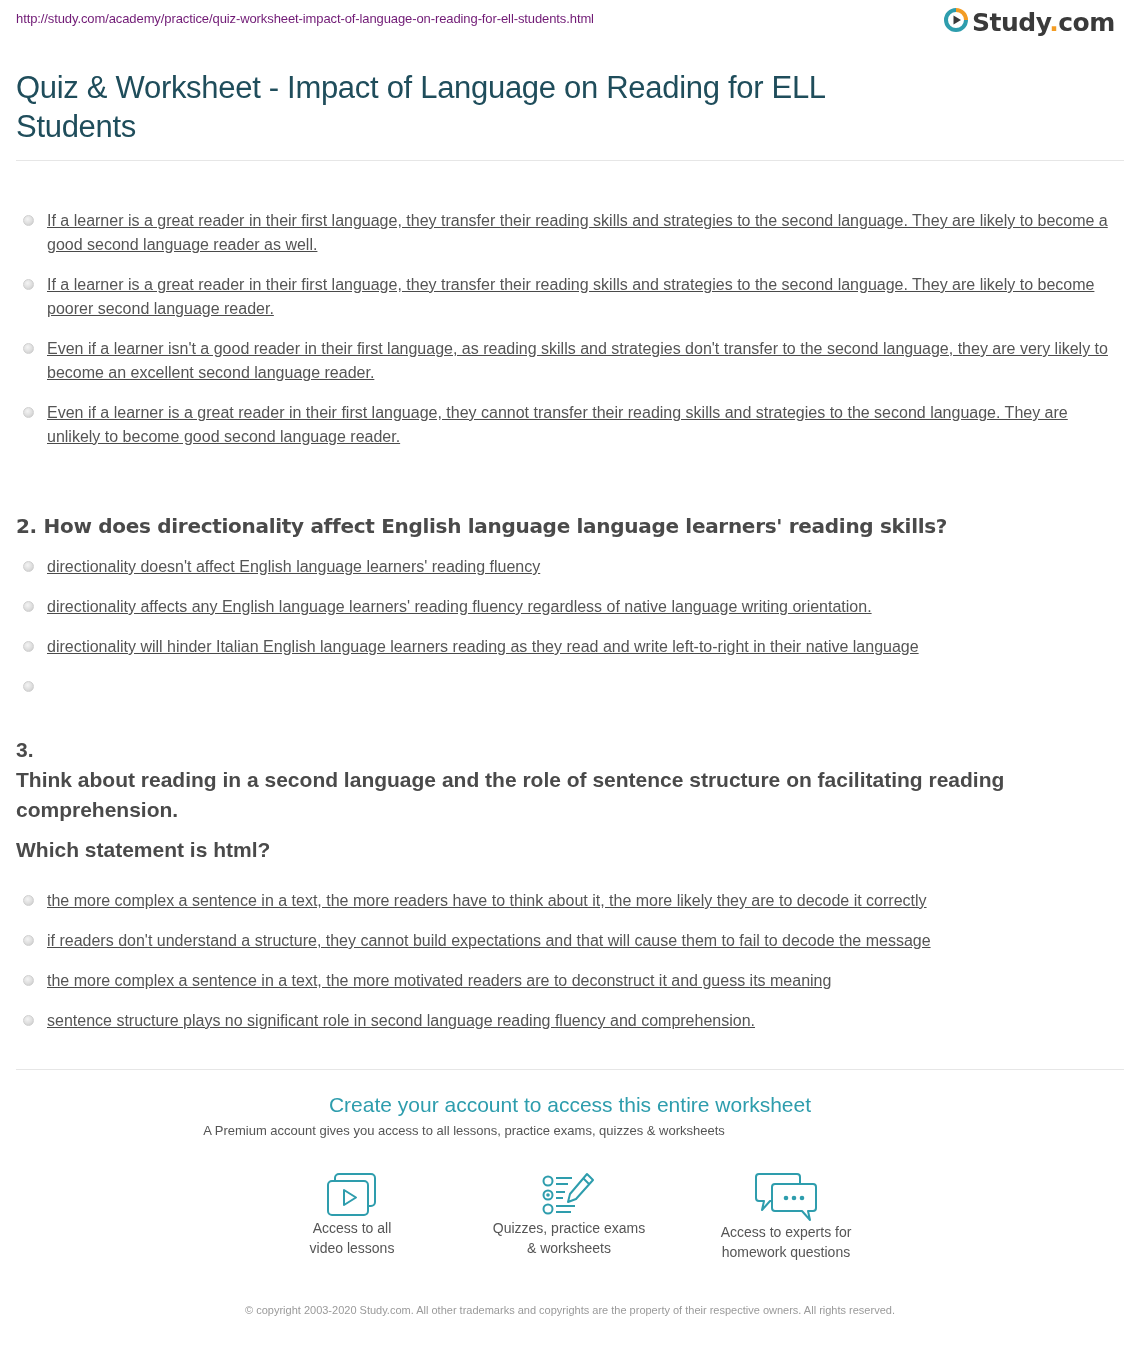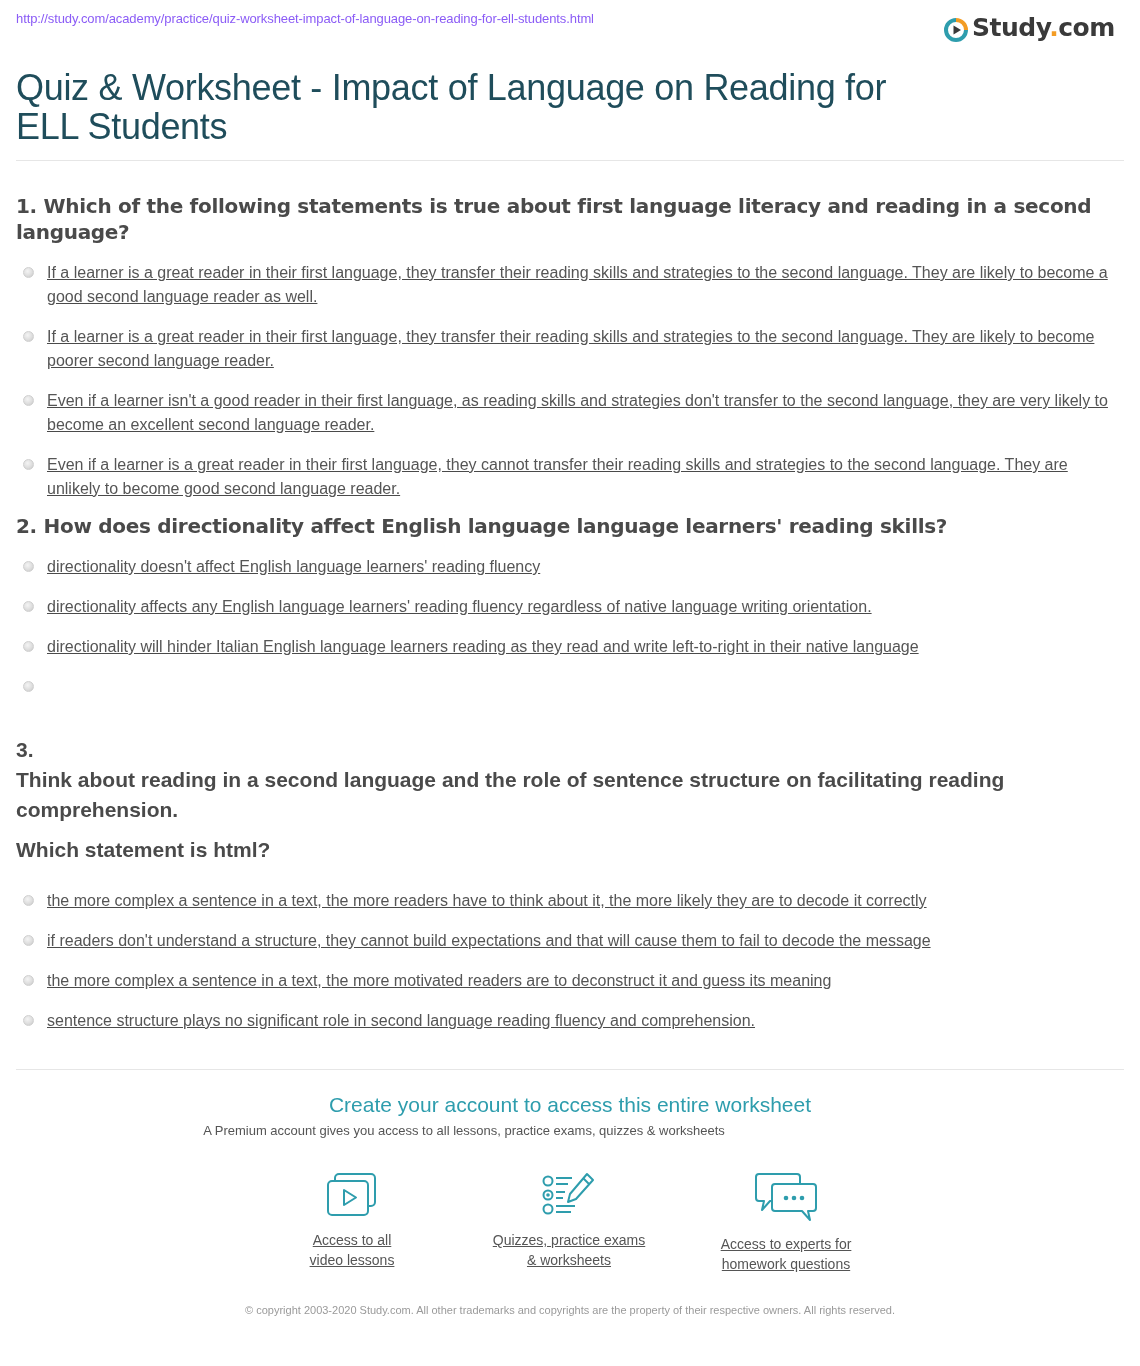--- a/index.html
+++ b/index.html
@@ -3,37 +3,37 @@
 <meta charset="utf-8">
 <style>
   html, body { margin: 0; padding: 0; background: #ffffff; }
   body {
     width: 1140px; height: 1366px; position: relative; overflow: hidden;
     font-family: "Liberation Sans", "DejaVu Sans", sans-serif;
     color: #4a4a4a;
   }
   .url {
     position: absolute; left: 16px; top: 11px;
-    font-size: 13px; color: #8b5cf6;
+    font-size: 13px; color: #701a75;
     font-family: "Liberation Sans", sans-serif;
     letter-spacing: -0.1px;
   }
   .logo {
     position: absolute; left: 944px; top: 8px; height: 34px;
-    display: flex; align-items: flex-end;
+    display: flex; align-items: flex-start;
   }
   .logo svg { display: block; }
   .logo-text {
     font-family: "DejaVu Sans", sans-serif; font-size: 25px; font-weight: bold;
     color: #3a3a3a; margin-left: 4px; letter-spacing: -0.5px;
   }
   .logo-text .dot { color: #f39c24; }
   .title {
     position: absolute; left: 16px; top: 68px; width: 900px;
-    margin: 0; font-size: 36px; line-height: 39px; font-weight: normal;
+    margin: 0; font-size: 31px; line-height: 39px; font-weight: normal;
     color: #1f4d5b; font-family: "Liberation Sans", sans-serif;
     letter-spacing: -0.3px;
   }
   .hr-top {
     position: absolute; left: 16px; right: 16px; top: 160px;
     border-top: 1px solid #e6e6e6;
   }
   .question {
     position: absolute; left: 16px; width: 1108px;
   }
@@ -66,23 +66,22 @@
   }
   .cta-sub {
     position: absolute; left: 0; width: 928px; top: 1123px; text-align: center;
     font-size: 13px; color: #555;
   }
   .feature {
     position: absolute; top: 1172px; width: 200px; text-align: center;
   }
   .feature svg { display: block; margin: 0 auto; }
   .feature-label {
-    margin-top: 12px; font-size: 14px; line-height: 20px; color: #555;
+    margin-top: 0; font-size: 14px; line-height: 20px; color: #555;
     white-space: pre-line;
-    text-decoration: underline;
   }
   .copyright {
     position: absolute; left: 210px; width: 720px; top: 1302px; text-align: center;
     font-size: 11px; line-height: 17px; color: #9a9a9a;
   }
 </style>
 </head>
 <body>
 
 <div class="url">http://study.com/academy/practice/quiz-worksheet-impact-of-language-on-reading-for-ell-students.html</div>
@@ -93,21 +92,20 @@
     <path d="M22 12 A10 10 0 1 1 12 2" fill="none" stroke="#2e9dad" stroke-width="4"></path>
     <polygon points="9.5,7.5 9.5,16.5 17,12" fill="#3a3a3a"></polygon>
   </svg>
   <span class="logo-text"><span>Study</span><span class="dot">.</span><span>com</span></span>
 </div>
 
 <h1 class="title">Quiz &amp; Worksheet - Impact of Language on Reading for ELL Students</h1>
 <div class="hr-top"></div>
 
 <div class="question" style="top:193px;">
-  <h2 class="q-title">1. Which of the following statements is true about first language literacy and reading in a second language?</h2>
   <ul class="options" style="margin-top:16px;">
     <li class="option" style="margin-bottom:16px;"><span class="radio"></span><span>If a learner is a great reader in their first language, they transfer their reading skills and strategies to the second language. They are likely to become a good second language reader as well.</span></li>
     <li class="option" style="margin-bottom:16px;"><span class="radio"></span><span>If a learner is a great reader in their first language, they transfer their reading skills and strategies to the second language. They are likely to become poorer second language reader.</span></li>
     <li class="option" style="margin-bottom:16px;"><span class="radio"></span><span>Even if a learner isn't a good reader in their first language, as reading skills and strategies don't transfer to the second language, they are very likely to become an excellent second language reader.</span></li>
     <li class="option"><span class="radio"></span><span>Even if a learner is a great reader in their first language, they cannot transfer their reading skills and strategies to the second language. They are unlikely to become good second language reader.</span></li>
   </ul>
 </div>
 
 <div class="question" style="top:513px;">
   <h2 class="q-title">2. How does directionality affect English language language learners' reading skills?</h2>

